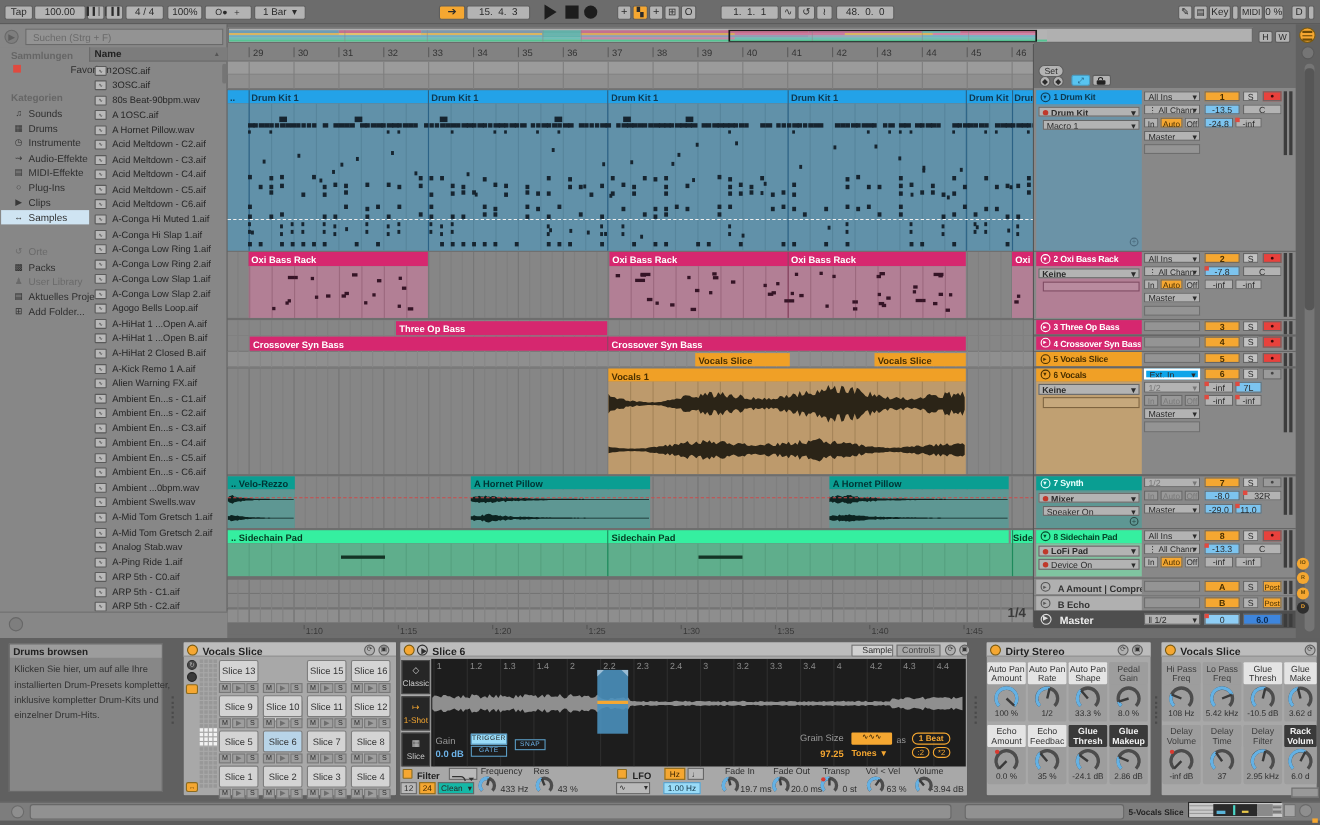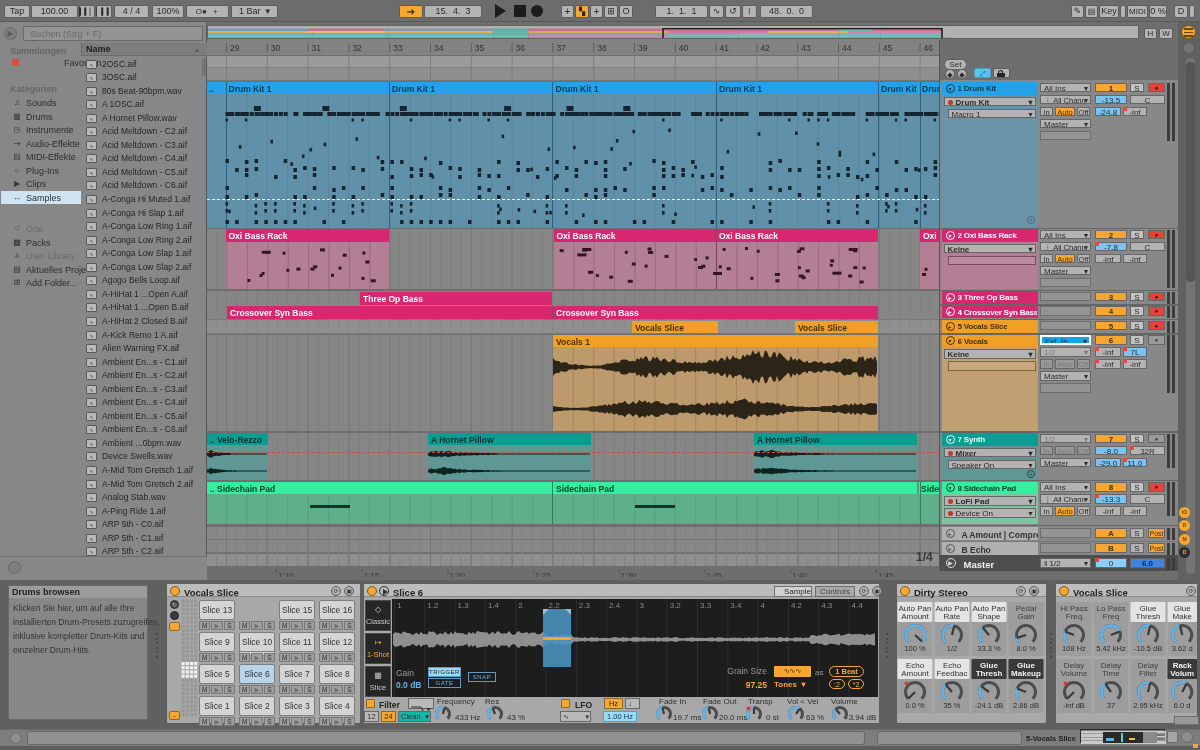--- a/index.html
+++ b/index.html
@@ -130,21 +130,21 @@
 <div style="position:absolute;left:102px;top:383.70000000000005px;color:#262626;font-size:8.5px;white-space:nowrap;">Ambient En...s - C3.aif</div>
 <div style="position:absolute;left:86px;top:398.25px;width:11px;height:9px;background:#b9b9b9;border:1px solid #5a5a5a;border-radius:1px;font-size:5px;color:#333;line-height:8px;text-align:center;">∿</div>
 <div style="position:absolute;left:102px;top:397.25px;color:#262626;font-size:8.5px;white-space:nowrap;">Ambient En...s - C4.aif</div>
 <div style="position:absolute;left:86px;top:411.8px;width:11px;height:9px;background:#b9b9b9;border:1px solid #5a5a5a;border-radius:1px;font-size:5px;color:#333;line-height:8px;text-align:center;">∿</div>
 <div style="position:absolute;left:102px;top:410.8px;color:#262626;font-size:8.5px;white-space:nowrap;">Ambient En...s - C5.aif</div>
 <div style="position:absolute;left:86px;top:425.35px;width:11px;height:9px;background:#b9b9b9;border:1px solid #5a5a5a;border-radius:1px;font-size:5px;color:#333;line-height:8px;text-align:center;">∿</div>
 <div style="position:absolute;left:102px;top:424.35px;color:#262626;font-size:8.5px;white-space:nowrap;">Ambient En...s - C6.aif</div>
 <div style="position:absolute;left:86px;top:438.90000000000003px;width:11px;height:9px;background:#b9b9b9;border:1px solid #5a5a5a;border-radius:1px;font-size:5px;color:#333;line-height:8px;text-align:center;">∿</div>
 <div style="position:absolute;left:102px;top:437.90000000000003px;color:#262626;font-size:8.5px;white-space:nowrap;">Ambient ...0bpm.wav</div>
 <div style="position:absolute;left:86px;top:452.45000000000005px;width:11px;height:9px;background:#b9b9b9;border:1px solid #5a5a5a;border-radius:1px;font-size:5px;color:#333;line-height:8px;text-align:center;">∿</div>
-<div style="position:absolute;left:102px;top:451.45000000000005px;color:#262626;font-size:8.5px;white-space:nowrap;">Device Swells.wav</div>
+<div style="position:absolute;left:102px;top:451.45000000000005px;color:#262626;font-size:8.5px;white-space:nowrap;">Ambient Swells.wav</div>
 <div style="position:absolute;left:86px;top:466.0px;width:11px;height:9px;background:#b9b9b9;border:1px solid #5a5a5a;border-radius:1px;font-size:5px;color:#333;line-height:8px;text-align:center;">∿</div>
 <div style="position:absolute;left:102px;top:465.0px;color:#262626;font-size:8.5px;white-space:nowrap;">A-Mid Tom Gretsch 1.aif</div>
 <div style="position:absolute;left:86px;top:479.55px;width:11px;height:9px;background:#b9b9b9;border:1px solid #5a5a5a;border-radius:1px;font-size:5px;color:#333;line-height:8px;text-align:center;">∿</div>
 <div style="position:absolute;left:102px;top:478.55px;color:#262626;font-size:8.5px;white-space:nowrap;">A-Mid Tom Gretsch 2.aif</div>
 <div style="position:absolute;left:86px;top:493.1px;width:11px;height:9px;background:#b9b9b9;border:1px solid #5a5a5a;border-radius:1px;font-size:5px;color:#333;line-height:8px;text-align:center;">∿</div>
 <div style="position:absolute;left:102px;top:492.1px;color:#262626;font-size:8.5px;white-space:nowrap;">Analog Stab.wav</div>
 <div style="position:absolute;left:86px;top:506.65000000000003px;width:11px;height:9px;background:#b9b9b9;border:1px solid #5a5a5a;border-radius:1px;font-size:5px;color:#333;line-height:8px;text-align:center;">∿</div>
 <div style="position:absolute;left:102px;top:505.65000000000003px;color:#262626;font-size:8.5px;white-space:nowrap;">A-Ping Ride 1.aif</div>
 <div style="position:absolute;left:86px;top:520.2px;width:11px;height:9px;background:#b9b9b9;border:1px solid #5a5a5a;border-radius:1px;font-size:5px;color:#333;line-height:8px;text-align:center;">∿</div>
 <div style="position:absolute;left:102px;top:519.2px;color:#262626;font-size:8.5px;white-space:nowrap;">ARP 5th - C0.aif</div>
@@ -1747,21 +1747,21 @@
 <div style="position:absolute;left:1186px;top:58px;width:9px;height:516px;background:#757575;border-radius:4px;"></div>
 <div style="position:absolute;left:1186px;top:62px;width:9px;height:220px;background:#565656;border-radius:4px;"></div>
 <div style="position:absolute;left:1179px;top:507px;width:11px;height:11px;background:#f5a731;border-radius:50%;color:#6a4a08;font-size:5px;text-align:center;line-height:11px;font-weight:bold;">IO</div>
 <div style="position:absolute;left:1179px;top:520px;width:11px;height:11px;background:#f5a731;border-radius:50%;color:#6a4a08;font-size:5px;text-align:center;line-height:11px;font-weight:bold;">R</div>
 <div style="position:absolute;left:1179px;top:534px;width:11px;height:11px;background:#f5a731;border-radius:50%;color:#6a4a08;font-size:5px;text-align:center;line-height:11px;font-weight:bold;">M</div>
 <div style="position:absolute;left:1179px;top:547px;width:11px;height:11px;background:#2e2e2e;border-radius:50%;color:#f5a731;font-size:5px;text-align:center;line-height:11px;font-weight:bold;">D</div>
 <div style="position:absolute;left:0px;top:580px;width:1200px;height:149px;background:#606060;"></div>
 <div style="position:absolute;left:8px;top:585px;width:140px;height:135px;background:#878787;border:1px solid #6a6a6a;"></div>
 <div style="position:absolute;left:9px;top:586px;width:138px;height:12px;background:#9c9c9c;color:#222;font-size:9px;font-weight:bold;line-height:12px;padding-left:3px;">Drums browsen</div>
 <div style="position:absolute;left:13px;top:603px;color:#333333;font-size:8.5px;white-space:nowrap;">Klicken Sie hier, um auf alle Ihre</div>
-<div style="position:absolute;left:13px;top:617px;color:#333333;font-size:8.5px;white-space:nowrap;">installierten Drum-Presets zuzugreifen,</div>
+<div style="position:absolute;left:13px;top:617px;color:#333333;font-size:8.5px;white-space:nowrap;">installierten Drum-Presets kompletter,</div>
 <div style="position:absolute;left:13px;top:631px;color:#333333;font-size:8.5px;white-space:nowrap;">inklusive kompletter Drum-Kits und</div>
 <div style="position:absolute;left:13px;top:645px;color:#333333;font-size:8.5px;white-space:nowrap;">einzelner Drum-Hits.</div>
 <div style="position:absolute;left:156px;top:633.0px;width:2px;height:2px;background:#4a4a4a;"></div>
 <div style="position:absolute;left:156px;top:637.5px;width:2px;height:2px;background:#4a4a4a;"></div>
 <div style="position:absolute;left:156px;top:642.0px;width:2px;height:2px;background:#4a4a4a;"></div>
 <div style="position:absolute;left:156px;top:646.5px;width:2px;height:2px;background:#4a4a4a;"></div>
 <div style="position:absolute;left:156px;top:651.0px;width:2px;height:2px;background:#4a4a4a;"></div>
 <div style="position:absolute;left:156px;top:655.5px;width:2px;height:2px;background:#4a4a4a;"></div>
 <div style="position:absolute;left:166px;top:583px;width:195px;height:141px;background:#a8a8a8;border:1px solid #5e5e5e;border-radius:2px;"></div>
 <div style="position:absolute;left:167px;top:584px;width:193px;height:13px;background:#bcbcbc;border-bottom:1px solid #8a8a8a;"></div>

